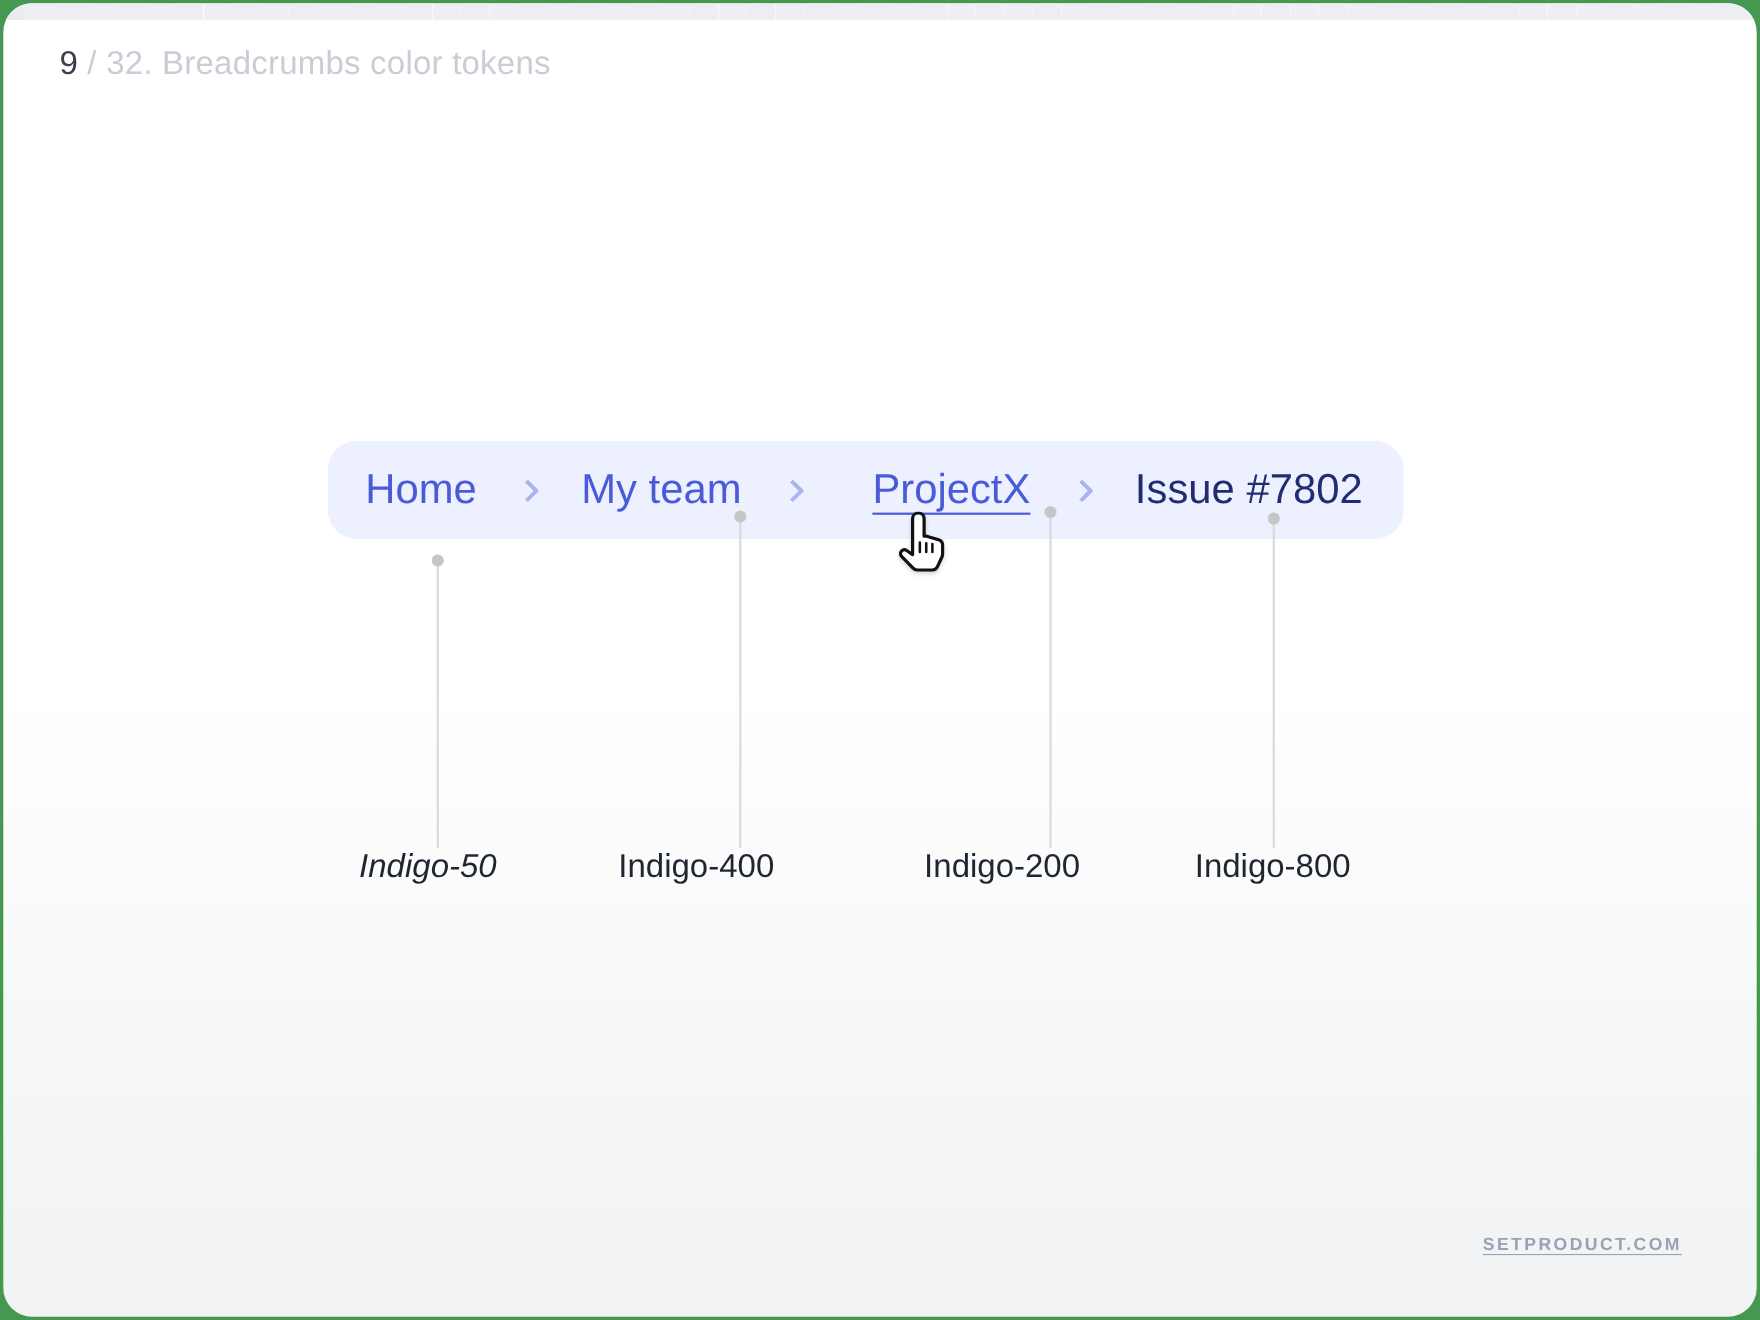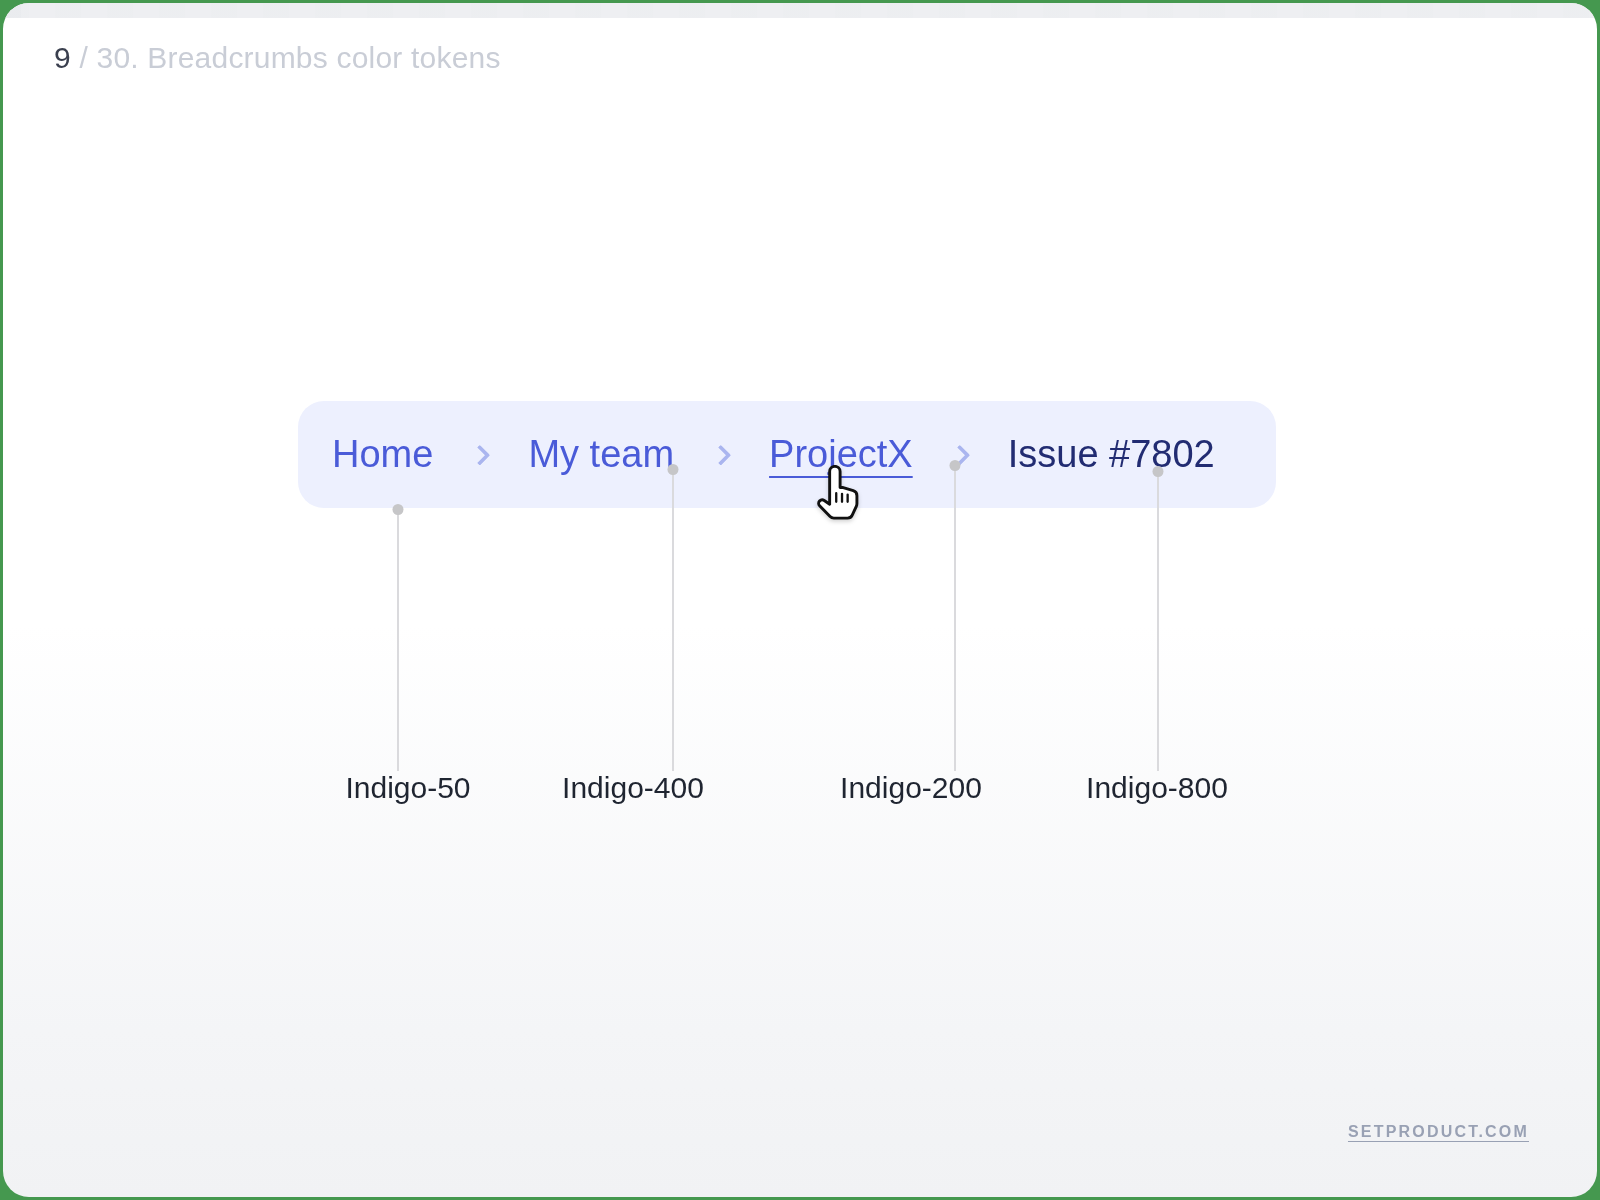--- a/index.html
+++ b/index.html
@@ -31,29 +31,29 @@
   .page-title {
     position: absolute; top: 38px; left: 51px;
     font-size: 30px; letter-spacing: .2px;
     color: #c9cdd6; font-weight: 500;
     white-space: nowrap;
   }
   .page-title .idx { color: #3a3f4e; }
 
   .breadcrumbs {
     position: absolute; left: 295px; top: 398px;
-    width: 978px; height: 107px;
+    width: 978px; height: 89px;
     background: #edf0fe;
     border-radius: 26px;
     display: flex; align-items: center;
     padding: 0 34px; gap: 40px;
     font-size: 38px; font-weight: 500;
   }
   .crumb-link { color: #4a5bd8; text-decoration: none; cursor: pointer; white-space: nowrap; }
-  .crumb-link.hovered { text-decoration: underline; text-underline-offset: 9px; text-decoration-thickness: 2px; }
+  .crumb-link.hovered { text-decoration: underline; text-underline-offset: 9px; text-decoration-thickness: 2px; margin-left: 24px; }
   .crumb-current { color: #222c72; white-space: nowrap; text-align: center; }
   .chevron {
     width: 15px; height: 15px; flex: 0 0 auto;
     border-top: 4px solid #aab5ef;
     border-right: 4px solid #aab5ef;
     border-radius: 2px;
     transform: rotate(45deg) translateY(1px);
   }
 
   .callout { position: absolute; }
@@ -91,21 +91,21 @@
 </head>
 <body>
 
 <div class="card">
 
   <div class="band b1"></div>
   <div class="band b2"></div>
   <div class="band b3"></div>
   <div class="band b4"></div>
 
-  <div class="page-title"><span class="idx">9</span><span> / 30. Breadcrumbs color tokens</span></div>
+  <div class="page-title"><span class="idx">9</span><span> / 32. Breadcrumbs color tokens</span></div>
 
   <nav class="breadcrumbs">
     <a class="crumb-link">Home</a>
     <span class="chevron"></span>
     <a class="crumb-link">My team</a>
     <span class="chevron"></span>
     <a class="crumb-link hovered">ProjectX</a>
     <span class="chevron"></span>
     <span class="crumb-current">Issue #7802</span>
   </nav>
@@ -120,21 +120,21 @@
   </div>
   <div class="callout" style="left:946px; top:462px; width:11px; height:306px;">
     <span class="line"></span>
     <span class="dot"></span>
   </div>
   <div class="callout" style="left:1149px; top:468px; width:11px; height:300px;">
     <span class="line"></span>
     <span class="dot"></span>
   </div>
 
-  <div class="callout-label" style="left:405px;">Indigo-50</div>
+  <div class="callout-label" style="left:386px;font-style:italic;">Indigo-50</div>
   <div class="callout-label" style="left:630px;">Indigo-400</div>
   <div class="callout-label" style="left:908px;">Indigo-200</div>
   <div class="callout-label" style="left:1154px;text-align:right;">Indigo-800</div>
 
   <svg class="cursor-icon" viewBox="0 0 26 30">
     <path d="M9.2 3.4c0-1.5 1.2-2.7 2.7-2.7s2.7 1.2 2.7 2.7v8.2h1.2l5.6 1.7c1.1.34 1.9 1.37 1.9 2.55v4.05c0 .5-.1 1-.32 1.5l-2.1 4.55c-.43.95-1.38 1.55-2.42 1.55h-7.1c-.73 0-1.43-.3-1.94-.83L4 21.1c-.68-.72-.66-1.86.05-2.55.63-.62 1.62-.7 2.35-.2l2.8 1.95V3.4z" fill="#ffffff" stroke="#111111" stroke-width="1.5" stroke-linejoin="round"></path>
     <path d="M12.6 14.6v4.4 M15.6 14.9v4.1 M18.5 15.3v3.7" fill="none" stroke="#111111" stroke-width="1.2" stroke-linecap="round"></path>
   </svg>
 
   <a class="footer-link">SETPRODUCT.COM</a>

